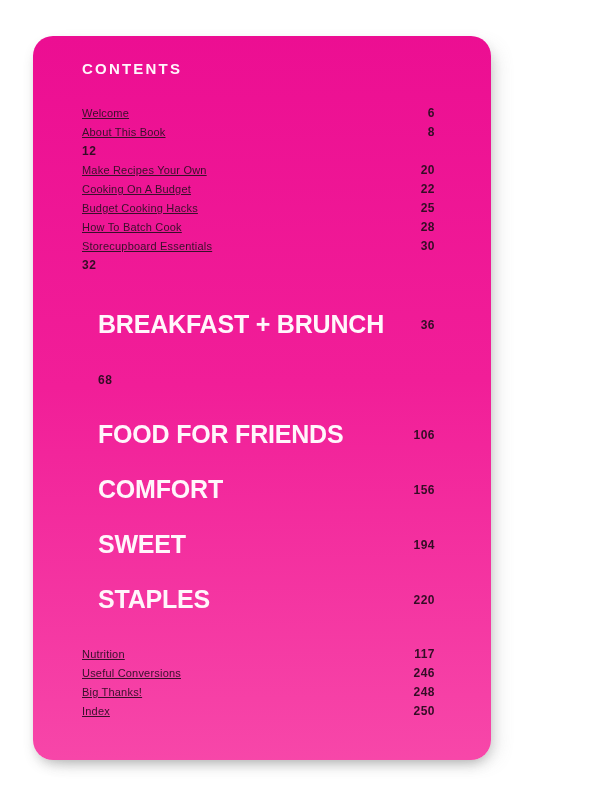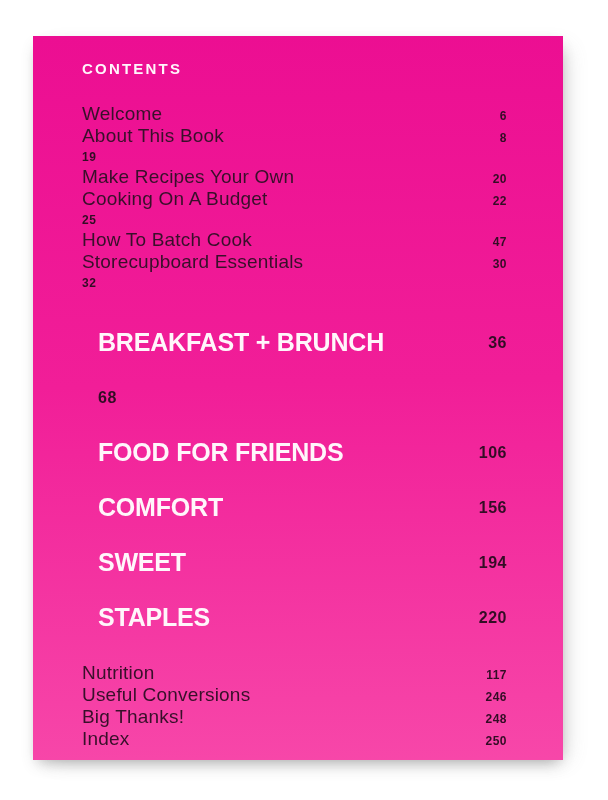--- a/index.html
+++ b/index.html
@@ -14,25 +14,26 @@
   .photo-stage {
     position: relative;
     width: 608px;
     height: 800px;
     background: #ffffff;
   }
   .book-page {
     position: absolute;
     left: 33px;
     top: 36px;
-    width: 530px;
+    width: 458px;
     height: 724px;
     background: linear-gradient(179deg, #ec0e92 0%, #f11e98 48%, #f747a9 100%);
     box-shadow: 0 7px 14px -5px rgba(90,90,90,0.45),
                 10px 6px 20px -8px rgba(120,120,120,0.30);
+    border-radius: 20px;
   }
   .page-inner {
     box-sizing: border-box;
     width: 100%;
     height: 100%;
     padding: 24px 56px 0 49px;
   }
   .contents-title {
     color: #fff6fb;
     font-size: 15px;
@@ -43,22 +44,23 @@
   .toc-list { margin-top: 26px; }
   .toc-list.back { margin-top: 18px; }
   .toc-row {
     display: flex;
     justify-content: space-between;
     align-items: baseline;
     line-height: 19px;
   }
   .toc-row .lbl {
     color: #38102a;
-    font-size: 19px;
+    font-size: 11px;
     letter-spacing: 0.2px;
+    text-decoration: underline;
   }
   .toc-row .num {
     color: #330d25;
     font-size: 12px;
     font-weight: bold;
     letter-spacing: 0.5px;
   }
   .chapter-list { margin-top: 22px; margin-left: 16px; }
   .chapter-row {
     display: flex;
@@ -68,21 +70,21 @@
   }
   .chapter-row .chap-lbl {
     color: #fff6fb;
     font-size: 25px;
     font-weight: bold;
     letter-spacing: -0.2px;
     white-space: nowrap;
   }
   .chapter-row .num {
     color: #330d25;
-    font-size: 16px;
+    font-size: 12px;
     font-weight: bold;
     letter-spacing: 0.5px;
     text-align: right;
   }
 </style>
 </head>
 <body>
 
 <div class="photo-stage">
   <div class="book-page">
@@ -93,36 +95,37 @@
       <div class="toc-list front">
         <div class="toc-row">
           <span class="lbl">Welcome</span>
           <span class="num">6</span>
         </div>
         <div class="toc-row">
           <span class="lbl">About This Book</span>
           <span class="num">8</span>
         </div>
         <div class="toc-row">
-          <span class="num">19</span>
+          <span class="num">12</span>
         </div>
         <div class="toc-row">
           <span class="lbl">Make Recipes Your Own</span>
           <span class="num">20</span>
         </div>
         <div class="toc-row">
           <span class="lbl">Cooking On A Budget</span>
           <span class="num">22</span>
         </div>
         <div class="toc-row">
+          <span class="lbl">Budget Cooking Hacks</span>
           <span class="num">25</span>
         </div>
         <div class="toc-row">
           <span class="lbl">How To Batch Cook</span>
-          <span class="num">47</span>
+          <span class="num">28</span>
         </div>
         <div class="toc-row">
           <span class="lbl">Storecupboard Essentials</span>
           <span class="num">30</span>
         </div>
         <div class="toc-row">
           <span class="num">32</span>
         </div>
       </div>
 

